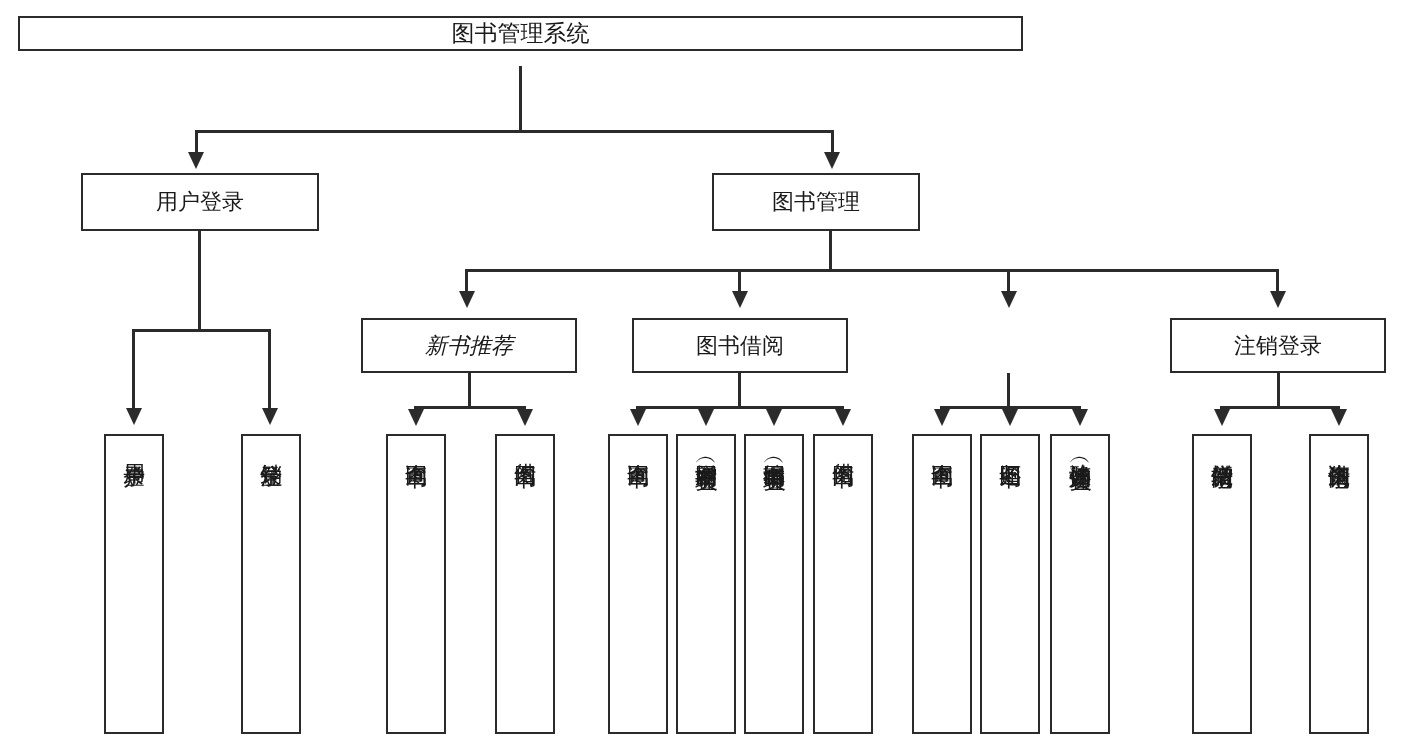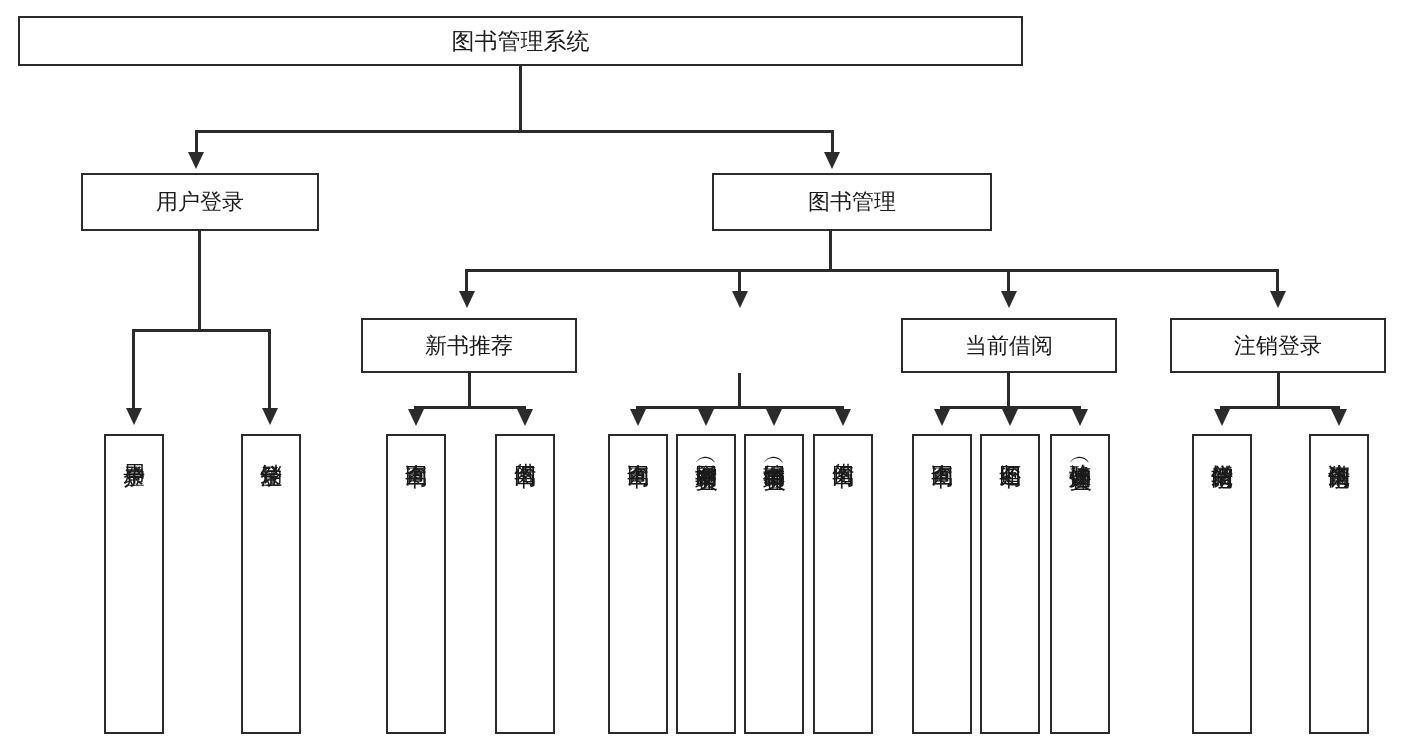--- a/index.html
+++ b/index.html
@@ -79,36 +79,36 @@
     color: #b6b6b6;
     white-space: nowrap;
     letter-spacing: 0.5px;
   }
 </style>
 </head>
 <body>
 
 <div id="canvas">
 
-  <div class="node root" style="left:18px; top:16px; width:1005px; height:50px;">
+  <div class="node root" style="left:18px; top:16px; width:1005px; height:35px;">
     <span>图书管理系统</span>
   </div>
 
   <div class="vline" style="left:519px; top:66px; height:66px;"></div>
   <div class="hline" style="left:196px; top:130px; width:638px;"></div>
   <div class="vline" style="left:195px; top:130px; height:25px;"></div>
   <div class="arrow" style="left:188px; top:152px;"></div>
   <div class="vline" style="left:831px; top:130px; height:25px;"></div>
   <div class="arrow" style="left:824px; top:152px;"></div>
 
   <div class="node lvl2" style="left:81px; top:173px; width:238px; height:58px;">
     <span>用户登录</span>
   </div>
 
-  <div class="node lvl2" style="left:712px; top:173px; width:280px; height:58px;">
+  <div class="node lvl2" style="left:712px; top:173px; width:208px; height:58px;">
     <span>图书管理</span>
   </div>
 
   <div class="vline" style="left:198px; top:231px; height:100px;"></div>
   <div class="hline" style="left:133px; top:329px; width:137px;"></div>
   <div class="vline" style="left:132px; top:329px; height:82px;"></div>
   <div class="arrow" style="left:126px; top:408px;"></div>
   <div class="vline" style="left:268px; top:329px; height:82px;"></div>
   <div class="arrow" style="left:262px; top:408px;"></div>
 
@@ -120,25 +120,25 @@
 
   <div class="vline" style="left:738px; top:269px; height:25px;"></div>
   <div class="arrow" style="left:732px; top:291px;"></div>
 
   <div class="vline" style="left:1007px; top:269px; height:25px;"></div>
   <div class="arrow" style="left:1001px; top:291px;"></div>
 
   <div class="vline" style="left:1276px; top:269px; height:25px;"></div>
   <div class="arrow" style="left:1270px; top:291px;"></div>
 
-  <div class="node lvl3" style="left:361px; top:318px; width:216px; height:55px;">
+  <div class="node lvl3" style="left:361px; top:318px; width:216px; height:55px;font-style:italic;">
     <span>新书推荐</span>
   </div>
-  <div class="node lvl3" style="left:901px; top:318px; width:216px; height:55px;">
-    <span>当前借阅</span>
+  <div class="node lvl3" style="left:632px; top:318px; width:216px; height:55px;">
+    <span>图书借阅</span>
   </div>
   <div class="node lvl3" style="left:1170px; top:318px; width:216px; height:55px;">
     <span>注销登录</span>
   </div>
 
   <div class="vline" style="left:468px; top:373px; height:35px;"></div>
   <div class="hline" style="left:415px; top:406px; width:110px;"></div>
   <div class="vline" style="left:414px; top:406px; height:6px;"></div>
   <div class="arrow" style="left:408px; top:409px;"></div>
   <div class="vline" style="left:523px; top:406px; height:6px;"></div>

